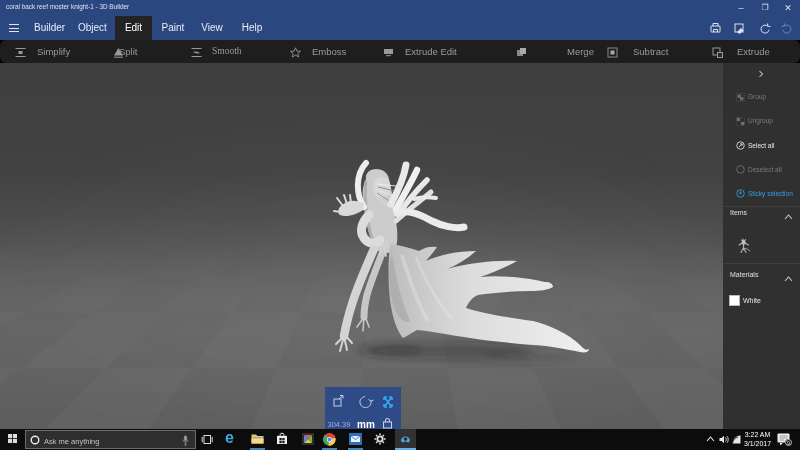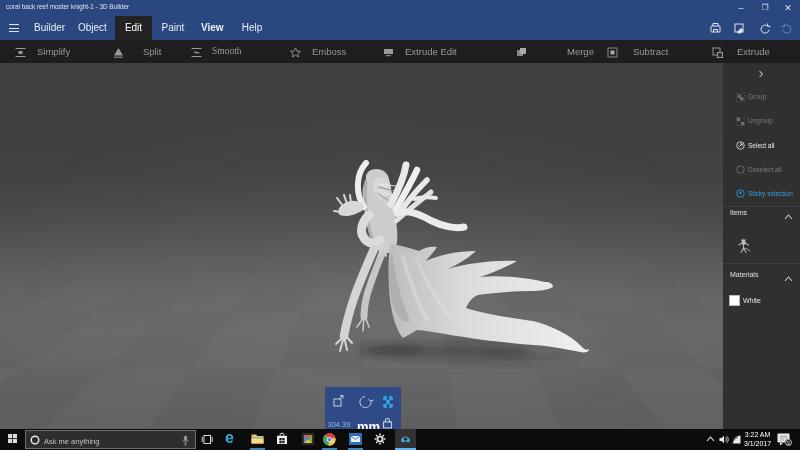--- a/index.html
+++ b/index.html
@@ -14,40 +14,40 @@
 .winbtn { position:absolute; top:0; height:16px; width:24px; color:#dfe4ef; font-size:9px; text-align:center; line-height:16px; }
 
 
 #menubar { position:absolute; left:0; top:16px; width:800px; height:24px; background:#2b4780; }
 .menuitem { position:absolute; top:0; height:24px; line-height:24px; color:#e9edf5; font-size:10px; text-align:center; }
 #edittab { position:absolute; left:115px; top:0; width:37px; height:24px; background:#232323; color:#fff; font-size:10px; text-align:center; line-height:24px; }
 #hamburger { position:absolute; left:9px; top:8px; width:10px; }
 #hamburger div { height:1.2px; background:#dfe4ef; margin-bottom:2.4px; }
 
 
-#toolbar { position:absolute; left:0; top:40px; width:800px; height:23px; background:#1e1e1e; }
+#toolbar { position:absolute; left:0; top:40px; width:800px; height:23px; background:#1e1e1e;border-radius:6px; }
 .tool { position:absolute; top:0; height:23px; color:#9b9b9b; font-size:9.5px; line-height:23px; }
 .ticon { position:absolute; top:6.5px; width:11px; height:11px; }
 
 
 #canvas { position:absolute; left:0; top:63px; width:723px; height:366px; overflow:hidden;
   background:linear-gradient(180deg,#3f3f3f 0%,#424242 30%,#4b4b4b 42%,#585858 54%,#626262 64%,#656565 74%,#5f5f5f 87%,#565656 100%); }
 #floor { position:absolute; left:-500px; top:185px; width:1800px; height:900px;
   background-image:conic-gradient(from 0deg, #6c6c6c 0 90deg, #636363 0 180deg, #6c6c6c 0 270deg, #636363 0);
   background-size:100px 100px; background-position:28px 0;
   transform:perspective(320px) rotateX(62deg); transform-origin:50% 0; opacity:0.55;
   -webkit-mask-image:linear-gradient(180deg, rgba(0,0,0,0) 0%, rgba(0,0,0,1) 22%); mask-image:linear-gradient(180deg, rgba(0,0,0,0) 0%, rgba(0,0,0,1) 22%); }
 #canvas-vignette { position:absolute; left:0; top:0; width:723px; height:366px;
   background:radial-gradient(ellipse 640px 300px at 50% 62%, rgba(255,255,255,0.05) 0%, rgba(0,0,0,0) 65%),
              radial-gradient(ellipse 950px 560px at 50% 58%, rgba(0,0,0,0) 62%, rgba(0,0,0,0.11) 100%); }
 
 
 #bluepanel { position:absolute; left:325px; top:301px; width:76px; height:68px; background:#2e4a87;margin-top:23px; }
 #bp-val { position:absolute; left:2px; top:33px; width:24px; font-size:7.5px; color:#9fb0d8; text-align:center; }
-#bp-mm { position:absolute; left:32px; top:32px; font-size:13px; font-weight:bold; color:#fff; }
+#bp-mm { position:absolute; left:32px; top:32px; font-size:10px; font-weight:bold; color:#fff; }
 
 
 #sidebar { position:absolute; left:723px; top:63px; width:77px; height:366px; background:#303030; }
 .side-label { position:absolute; left:25px; font-size:6.5px; line-height:10px; white-space:nowrap; }
 .sec-head { position:absolute; left:7px; font-size:7px; color:#e0e0e0; }
 .divider { position:absolute; left:0; width:77px; height:1px; background:#3e3e3e; }
 
 
 #taskbar { position:absolute; left:0; top:429px; width:800px; height:34px; background:#0c0c0c; }
 #searchbox { position:absolute; left:25px; top:1px; width:171px; height:19px; background:#2e2e2e; border:1px solid #6d6d6d; }
@@ -69,21 +69,21 @@
   <div id="menubar">
     <div id="hamburger">
         <div></div>
         <div></div>
         <div></div>
       </div>
     <div class="menuitem" style="left:34px;width:24px;">Builder</div>
     <div class="menuitem" style="left:78px;width:28px;">Object</div>
     <div id="edittab">Edit</div>
     <div class="menuitem" style="left:161px;width:24px;">Paint</div>
-    <div class="menuitem" style="left:201px;width:22px;font-weight:bold;">View</div>
+    <div class="menuitem" style="left:201px;width:22px;">View</div>
     <div class="menuitem" style="left:241px;width:22px;">Help</div>
     <svg class="abs" style="left:709px;top:6px;" width="86" height="12" viewBox="0 0 86 12">
       <g fill="none" stroke="#dfe4ef" stroke-width="1">
         <rect x="2" y="4" width="9" height="6" rx="0.5"></rect>
         <path d="M4 4 V1.5 H9 V4 M4.5 10 V7.5 H8.5 V10"></path>
         <rect x="26" y="2" width="8" height="8"></rect>
         <path d="M28 10 L32 6 L34.5 8.5 L30.5 12 Z" fill="#dfe4ef" stroke="none"></path>
         <path d="M58.8 4.2 A4 4 0 1 0 60 7.8 M58.8 4.2 L58.5 1.5 M58.8 4.2 L61.5 4.5"></path>
         <path d="M75.2 4.2 A4 4 0 1 1 74 7.8 M75.2 4.2 L75.5 1.5 M75.2 4.2 L72.5 4.5" stroke="#7487ad"></path>
       </g>
@@ -95,21 +95,21 @@
         <g stroke="#999" fill="none">
           <path d="M0.5 1.5 H10.5 M0.5 9.5 H10.5"></path>
           <rect x="3.5" y="4" width="4" height="3" fill="#999" stroke="none"></rect>
         </g>
       </svg>
     <div class="tool" style="left:37px;">Simplify</div>
     <svg class="ticon" style="left:113px;" viewBox="0 0 11 11">
         <path d="M5.5 1 L10 8.5 H1 Z" fill="#999"></path>
         <path d="M1 10.2 H10" stroke="#999"></path>
       </svg>
-    <div class="tool" style="left:143px;text-align:center;">Split</div>
+    <div class="tool" style="left:119px;text-align:center;">Split</div>
     <svg class="ticon" style="left:191px;" viewBox="0 0 11 11">
         <g stroke="#999" fill="none">
           <path d="M0.5 1.5 H10.5 M0.5 9.5 H10.5"></path>
           <path d="M3 5.5 C4 4 7 7 8 5.5" stroke-width="1.4"></path>
         </g>
       </svg>
     <div class="tool" style="left:212px;font-family:Liberation Serif, serif;">Smooth</div>
     <svg class="ticon" style="left:290px;" viewBox="0 0 11 11">
         <path d="M5.5 0.8 L6.9 4.1 10.5 4.3 7.8 6.6 8.7 10 5.5 8.1 2.3 10 3.2 6.6 0.5 4.3 4.1 4.1 Z" fill="none" stroke="#999" stroke-width="0.9"></path>
       </svg>

